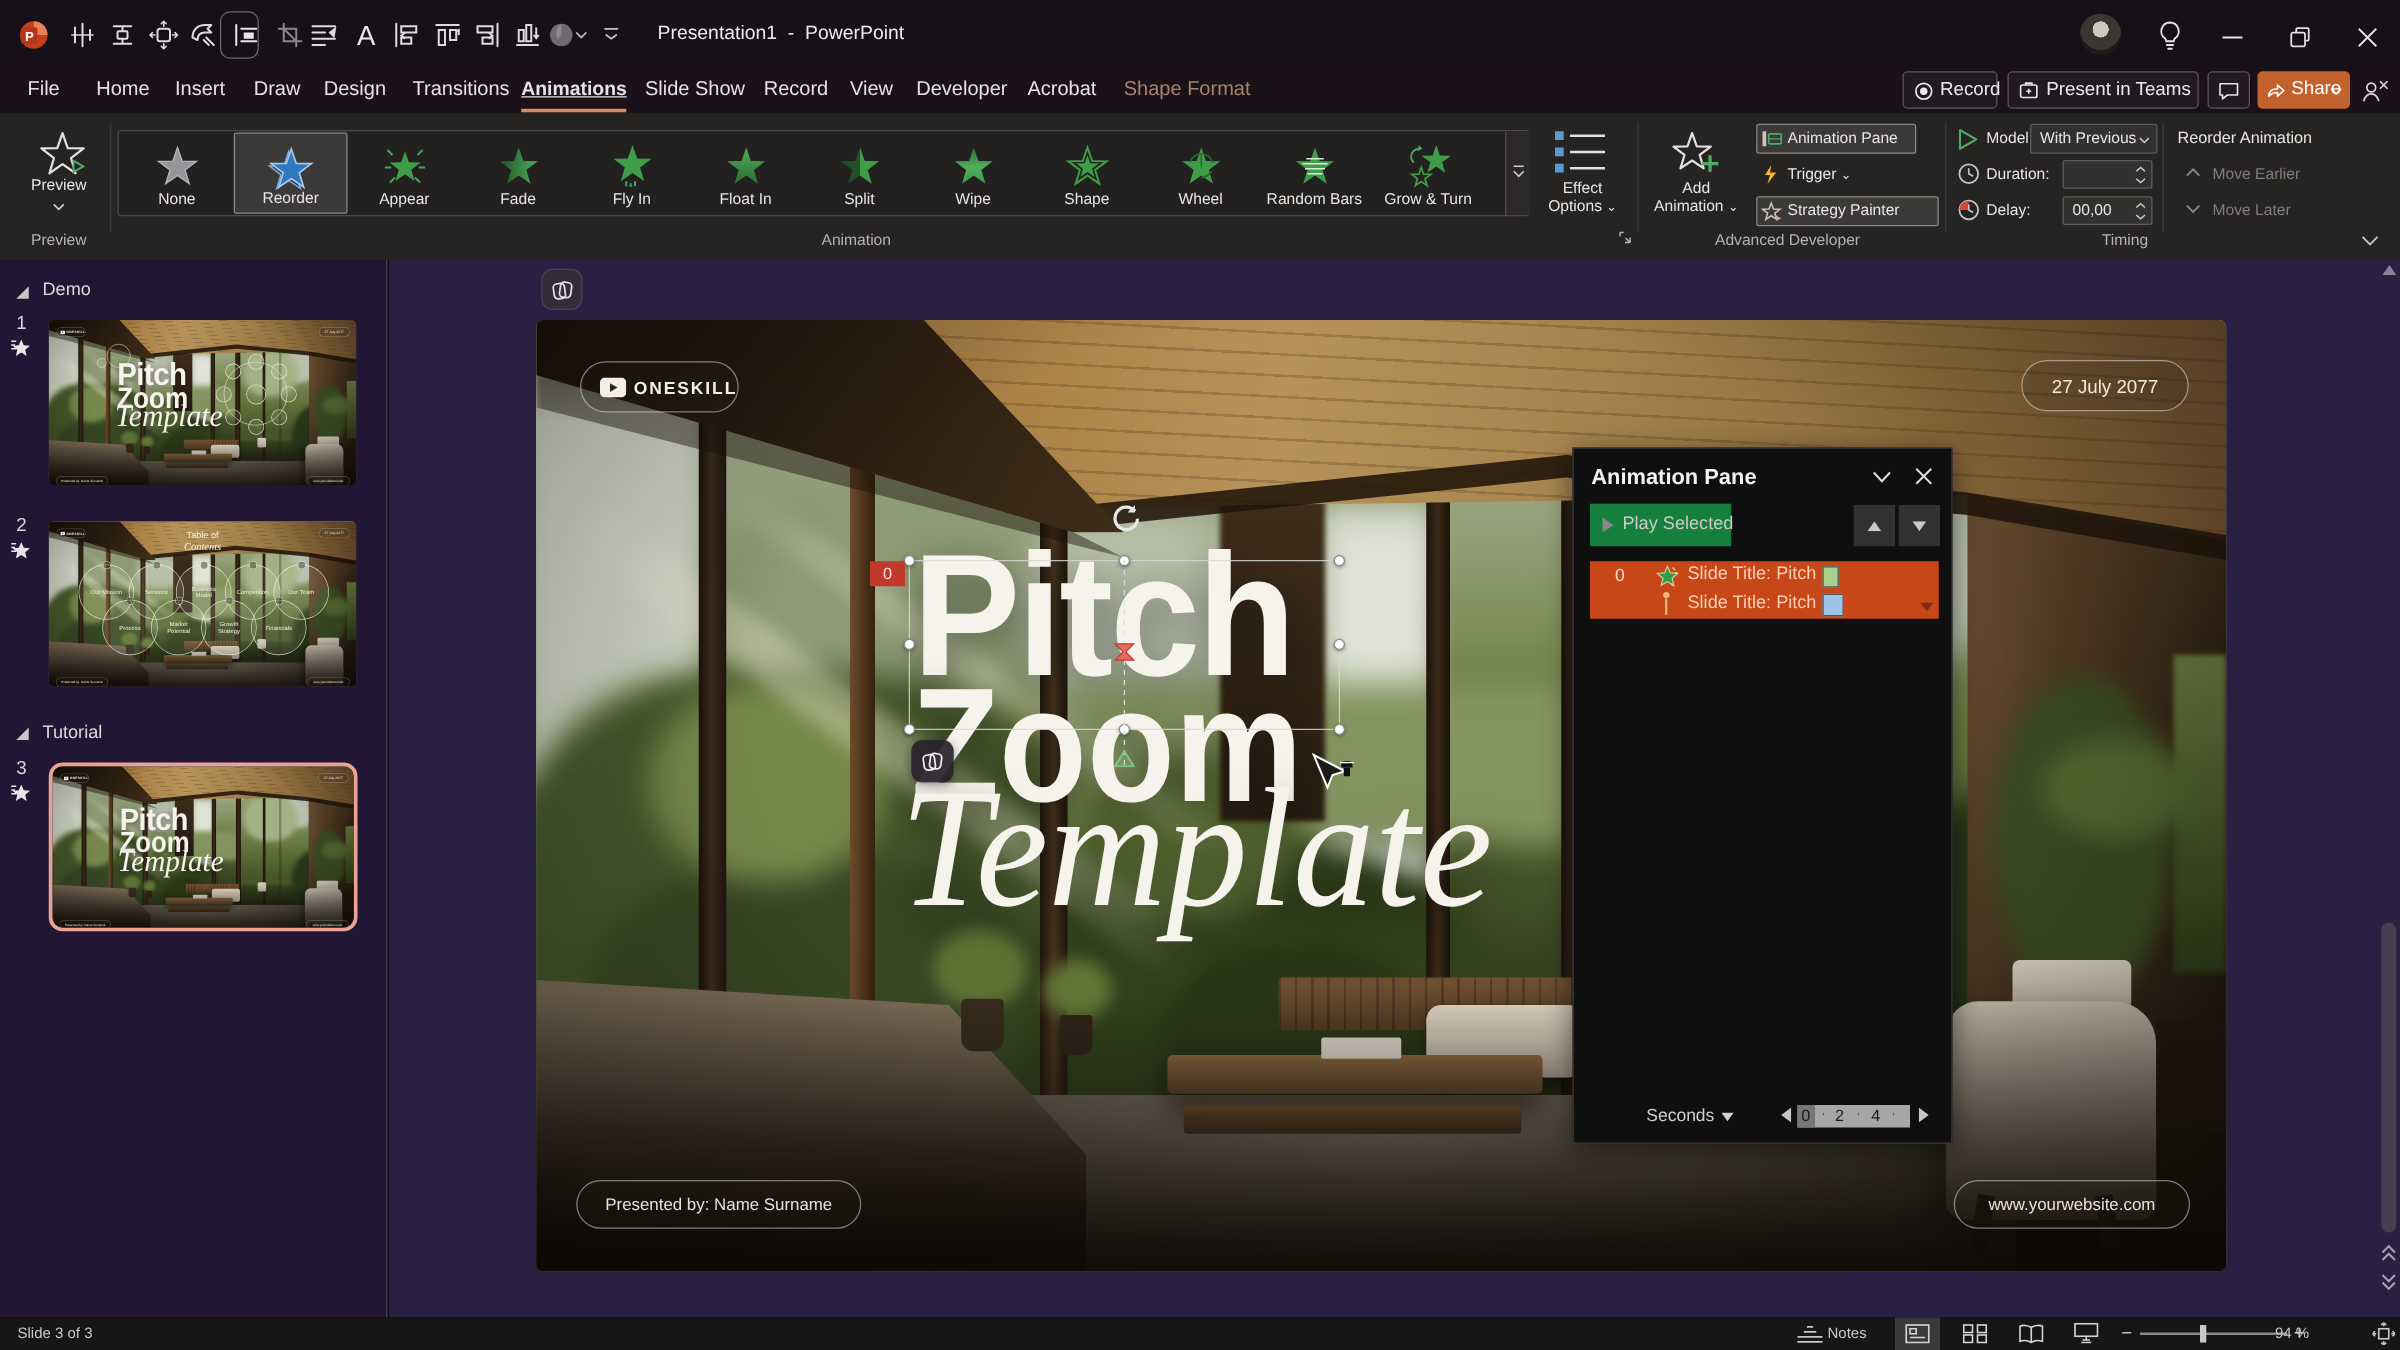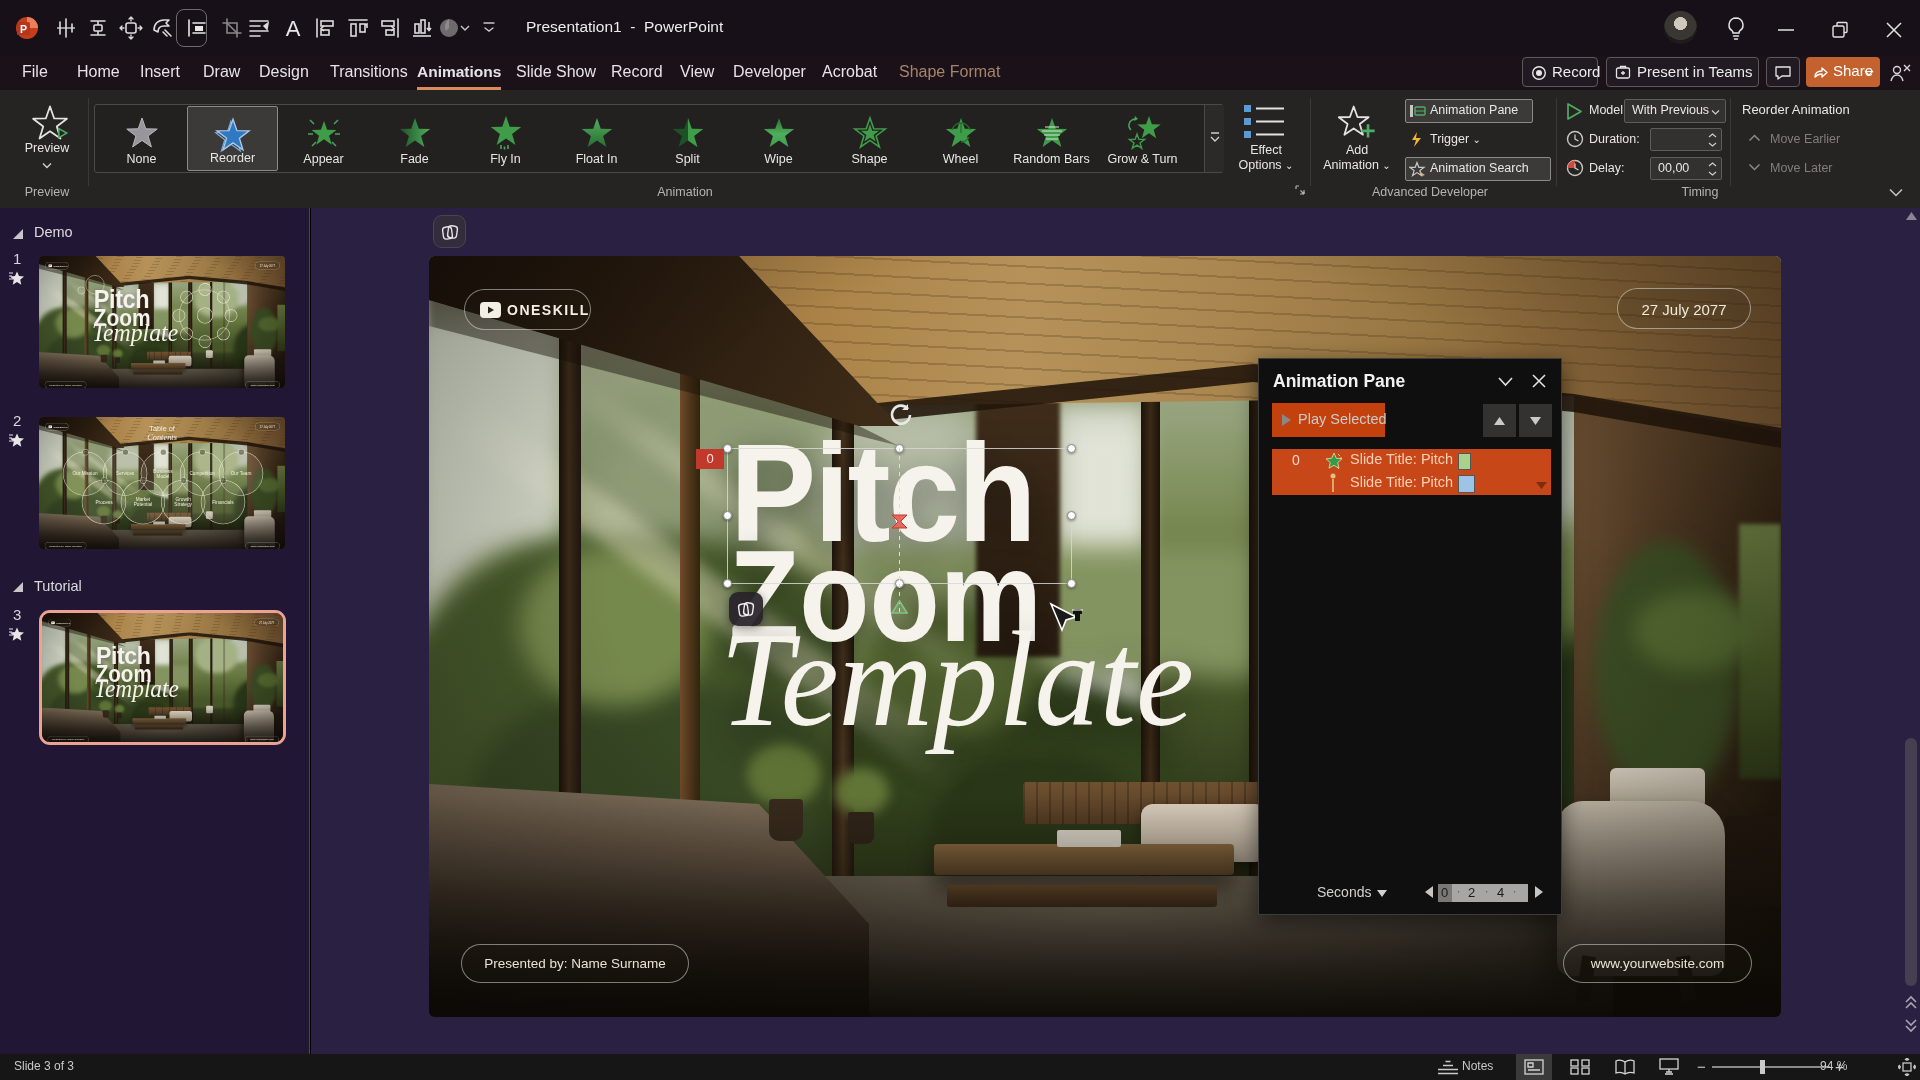--- a/index.html
+++ b/index.html
@@ -16,21 +16,21 @@
 #canvas { position:absolute; left:311px; top:0; width:1609px; height:846px; background:#2a2042; }
 #statusbar { position:absolute; left:0; top:1054px; width:1920px; height:26px; background:#161616; color:#c9c9c9; font-size:12px; }
 
 
 .qat-ico { position:absolute; top:14px; width:28px; height:28px; color:#e8e6e6; }
 #doctitle { position:absolute; top:18px; left:526px; color:#eeebeb; font-size:15.5px; }
 #searchbox { position:absolute; left:762px; top:10px; width:415px; height:34px; border:1px solid #757078; border-radius:4px; background:#191219; color:#b5b0b5; font-size:15px; }
 
 
 .tab { position:absolute; top:0; height:34px; line-height:32px; color:#e6e2e6; font-size:16px; }
-.tab.sel { font-weight:bold; font-size:15.5px; border-bottom:3px solid #d88b5f; }
+.tab.sel { font-weight:bold; font-size:15.5px; border-bottom:3px solid #d88b5f;text-decoration:underline; }
 .tab.fmt { color:#a8836c; }
 
 
 .grplabel { position:absolute; top:95px; color:#b5b3b1; font-size:12.5px; text-align:center; }
 .vsep { position:absolute; top:8px; width:1px; height:88px; background:#3b3938; }
 .gallery { position:absolute; left:94px; top:14px; width:1130px; height:69px; border:1px solid #4c4a49; border-radius:3px; background:#232120; }
 .gal-item { position:absolute; top:1px; width:91px; height:65px; text-align:center; color:#e8e6e4; font-size:12.5px; }
 .gal-item .lbl { position:absolute; bottom:5px; width:100%; }
 .gal-item.sel { background:#3c3a39; border:1px solid #8c8a88; border-radius:2px; }
 .star { position:absolute; left:50%; top:8px; transform:translateX(-50%); }
@@ -375,21 +375,21 @@
   <svg class="abs" style="left:1409px;top:41px" width="15" height="17" viewBox="0 0 15 17">
       <path d="M8 1L3 9h4l-2 7 7-9H7z" fill="#f2b632"></path>
     </svg>
   <div class="abs" style="left:1430px;top:42px;color:#e8e6e4;font-size:12.5px">Trigger <span style="font-size:10px">⌄</span></div>
 
   <div class="abs" style="left:1405px;top:67px;width:146px;height:24px;background:#3c3a39;border:1px solid #8c8a88;border-radius:2px"></div>
   <svg class="abs" style="left:1409px;top:71px" width="18" height="16" viewBox="0 0 18 16" fill="none">
       <path d="M8 1.5 L9.8 6.3 L15 6.4 L10.9 9.5 L12.4 14.5 L8 11.6 L3.6 14.5 L5.1 9.5 L1 6.4 L6.2 6.3 Z" stroke="#c8c6c4" stroke-width="1.2"></path>
       <path d="M10 10l6 4-3 1z" fill="#d8b080"></path>
     </svg>
-  <div class="abs" style="left:1430px;top:71px;color:#e8e6e4;font-size:12.5px">Animation Search</div>
+  <div class="abs" style="left:1430px;top:71px;color:#e8e6e4;font-size:12.5px">Strategy Painter</div>
   <div class="vsep" style="left:1556px"></div>
 
   <svg class="abs" style="left:1566px;top:12px" width="17" height="19" viewBox="0 0 17 19">
       <path d="M2 2v15l13-7.5z" fill="none" stroke="#4faa64" stroke-width="1.7" stroke-linejoin="round"></path>
     </svg>
   <div class="abs" style="left:1589px;top:13px;color:#e8e6e4;font-size:12.5px">Model:</div>
   <div class="abs" style="left:1624px;top:9px;width:102px;height:24px;background:#333130;border:1px solid #5f5d5b;border-radius:2px;color:#e8e6e4;font-size:12.5px">
       <span class="abs" style="left:7px;top:3px">With Previous</span>
       <svg class="abs" style="right:5px;top:9px" width="9" height="7" viewBox="0 0 9 7" fill="none" stroke="#d0cecc" stroke-width="1.2">
         <path d="M1 1.5l3.5 3.5L8 1.5"></path>
@@ -980,21 +980,21 @@
   </div>
 </div>
 <div id="animpane">
   <div class="abs" style="left:14px;top:12px;color:#f2f2f2;font-size:17.5px;font-weight:bold">Animation Pane</div>
   <svg class="abs" style="left:238px;top:17px" width="17" height="12" viewBox="0 0 17 12" fill="none" stroke="#e0e0e0" stroke-width="1.6">
       <path d="M2 2l6.5 7L15 2"></path>
     </svg>
   <svg class="abs" style="left:272px;top:14px" width="16" height="16" viewBox="0 0 16 16" stroke="#e0e0e0" stroke-width="1.6">
       <path d="M2 2l12 12M14 2L2 14"></path>
     </svg>
-  <div class="abs" style="left:13px;top:44px;width:113px;height:34px;background:#c2410c;color:#cdcbc9;font-size:14.5px">
+  <div class="abs" style="left:13px;top:44px;width:113px;height:34px;background:#15803d;color:#cdcbc9;font-size:14.5px">
     <svg class="abs" style="left:9px;top:10px" width="11" height="14" viewBox="0 0 11 14">
         <path d="M1 1v12l9-6z" fill="#8a8886"></path>
       </svg>
     <span class="abs" style="left:26px;top:8px;white-space:nowrap">Play Selected</span>
   </div>
   <div class="abs" style="left:224px;top:45px;width:33px;height:33px;background:#343230">
       <svg class="abs" style="left:11px;top:13px" width="11" height="8" viewBox="0 0 11 8">
         <path d="M5.5 0L11 8H0z" fill="#cccac8"></path>
       </svg>
     </div>

